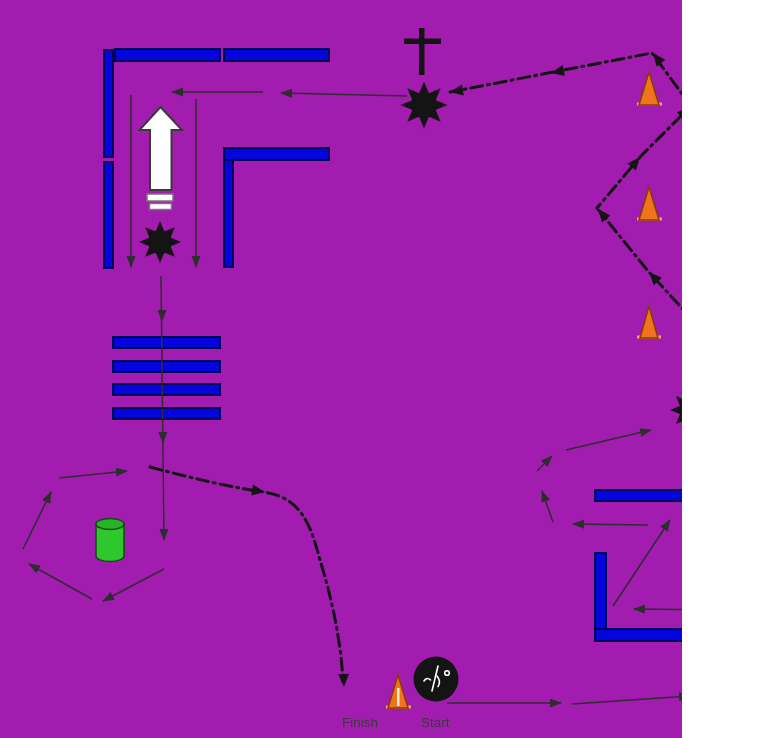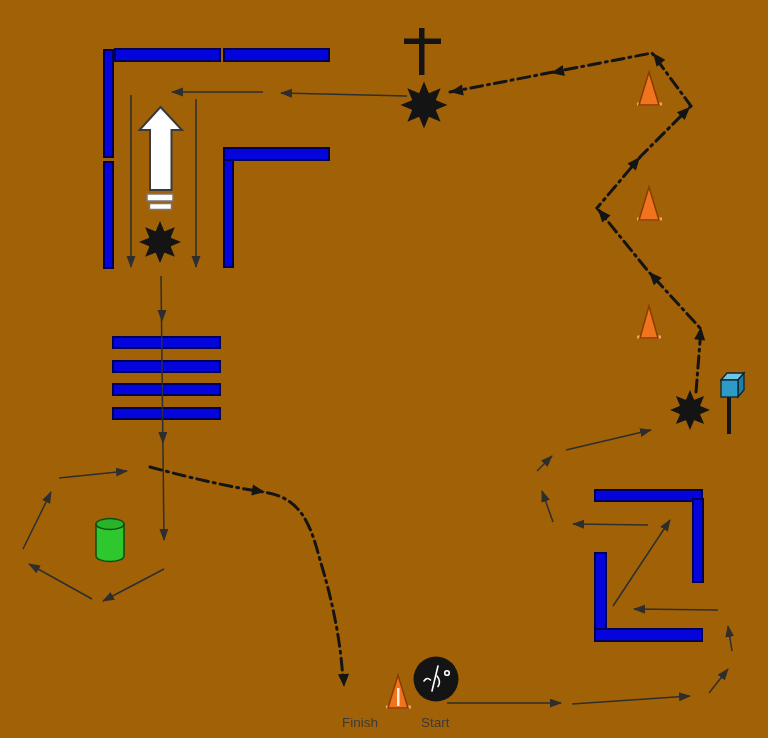--- a/index.html
+++ b/index.html
@@ -1,16 +1,16 @@
 <!DOCTYPE html>
 <html><head>
 <meta charset="utf-8">
 <style>
   html,body{margin:0;padding:0;background:#fff;}
-  .canvas{position:relative;width:768px;height:738px;background:#a16207;overflow:hidden;
+  .canvas{position:relative;width:682px;height:738px;background:#a21caf;overflow:hidden;
           font-family:"Liberation Sans",sans-serif;}
   svg{position:absolute;left:0;top:0;}
   svg text{font-family:"Liberation Sans",sans-serif;font-size:13.5px;}
 </style>
 </head>
 <body>
 
 <div class="canvas">
 <svg width="768" height="738" viewBox="0 0 768 738">
 

